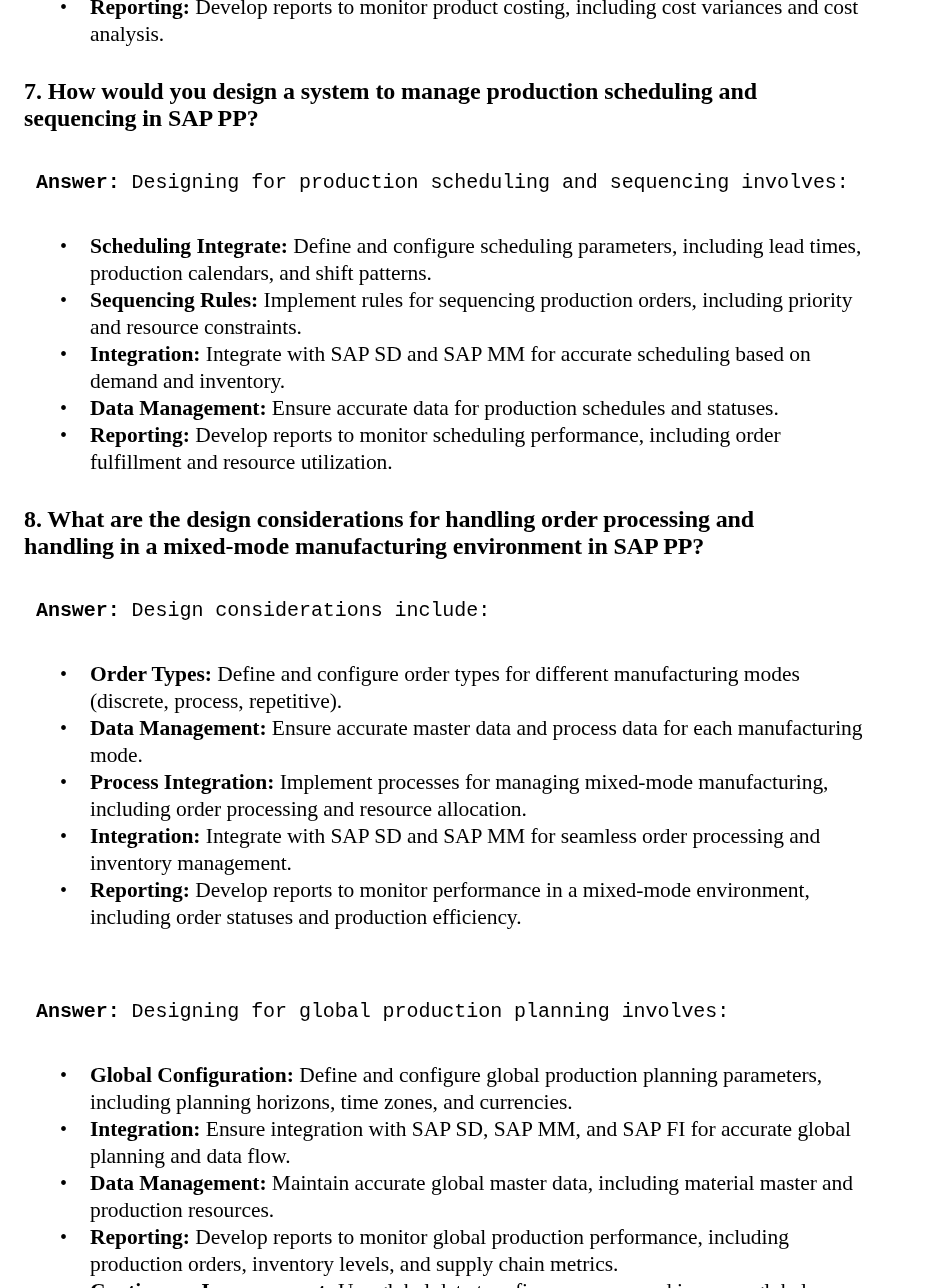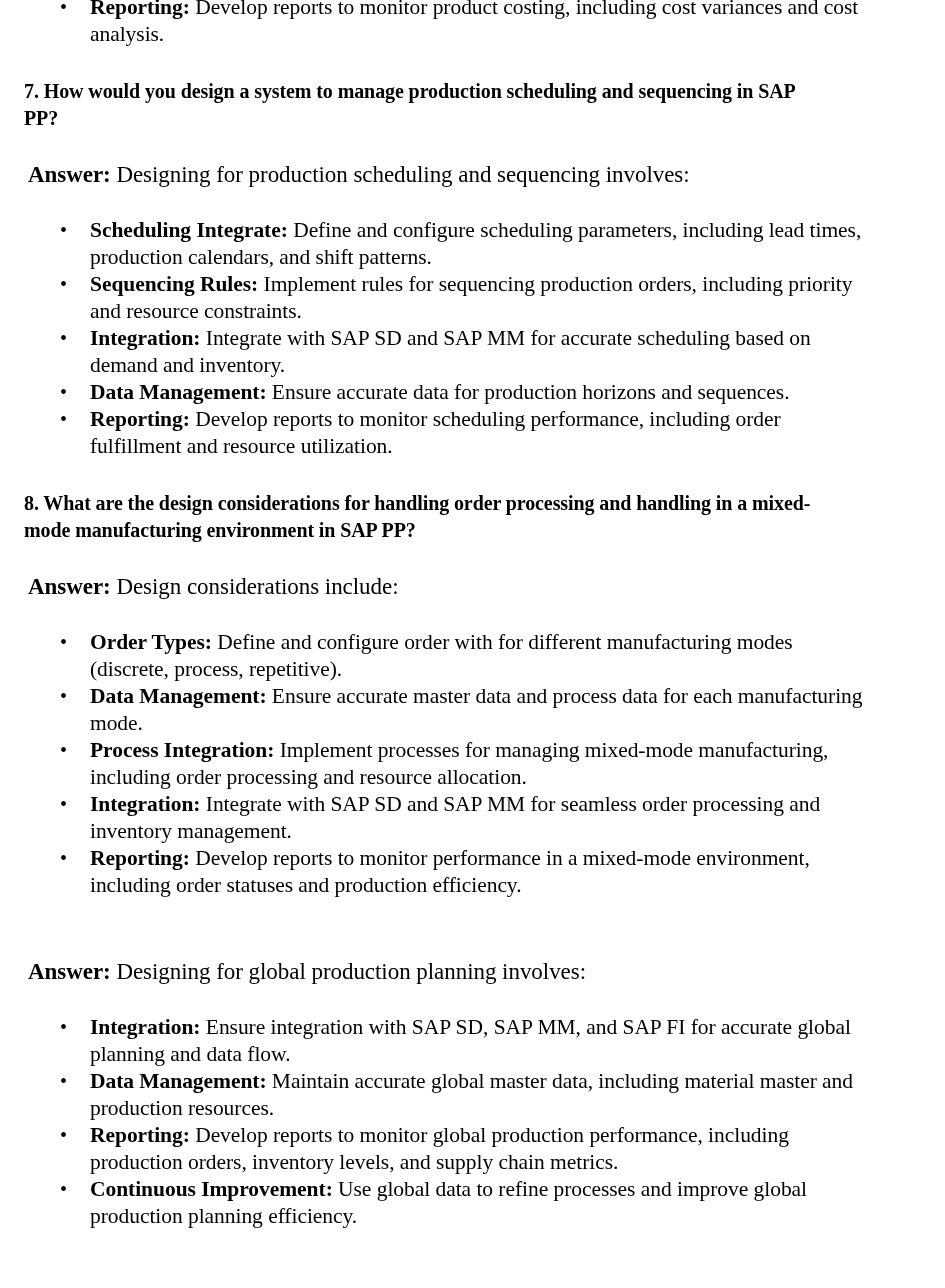--- a/index.html
+++ b/index.html
@@ -22,32 +22,33 @@
     background: #ffffff;
     box-sizing: border-box;
     padding: 0 70px 0 24px;
   }
   .doc-body {
     position: relative;
     top: -6px;
   }
   
   .q-heading {
-    font-size: 20px;
+    font-size: 24px;
     font-weight: bold;
     line-height: 27px;
     margin: 0;
     letter-spacing: -0.1px;
     padding-right: 60px;
   }
   .answer-para {
-    font-size: 23px;
+    font-size: 20px;
     line-height: 27px;
-    margin: 4px;
+    margin: 12px;
     letter-spacing: -0.05px;
+    font-family: Liberation Mono, monospace;
   }
   .answer-para .lead {
     font-weight: bold;
   }
   ul.bullets {
     list-style: none;
     margin: 0;
     padding: 0;
   }
   ul.bullets > li {
@@ -100,38 +101,38 @@
       <li>
         <span class="term">Scheduling Integrate:</span><span> Define and configure scheduling parameters, including lead times, production calendars, and shift patterns.</span>
       </li>
       <li>
         <span class="term">Sequencing Rules:</span><span> Implement rules for sequencing production orders, including priority and resource constraints.</span>
       </li>
       <li>
         <span class="term">Integration:</span><span> Integrate with SAP SD and SAP MM for accurate scheduling based on demand and inventory.</span>
       </li>
       <li>
-        <span class="term">Data Management:</span><span> Ensure accurate data for production horizons and sequences.</span>
+        <span class="term">Data Management:</span><span> Ensure accurate data for production schedules and statuses.</span>
       </li>
       <li>
         <span class="term">Reporting:</span><span> Develop reports to monitor scheduling performance, including order fulfillment and resource utilization.</span>
       </li>
     </ul>
 
     <div class="gap-after-list"></div>
 
     <h2 class="q-heading">8. What are the design considerations for handling order processing and handling in a mixed-mode manufacturing environment in SAP PP?</h2>
     <div class="gap-after-head"></div>
     <p class="answer-para">
       <span class="lead">Answer:</span><span> Design considerations include:</span>
     </p>
     <div class="gap-after-answer"></div>
     <ul class="bullets">
       <li>
-        <span class="term">Order Types:</span><span> Define and configure order with for different manufacturing modes (discrete, process, repetitive).</span>
+        <span class="term">Order Types:</span><span> Define and configure order types for different manufacturing modes (discrete, process, repetitive).</span>
       </li>
       <li>
         <span class="term">Data Management:</span><span> Ensure accurate master data and process data for each manufacturing mode.</span>
       </li>
       <li>
         <span class="term">Process Integration:</span><span> Implement processes for managing mixed-mode manufacturing, including order processing and resource allocation.</span>
       </li>
       <li>
         <span class="term">Integration:</span><span> Integrate with SAP SD and SAP MM for seamless order processing and inventory management.</span>
       </li>
@@ -142,20 +143,23 @@
 
     <div class="gap-after-list"></div>
 
     <div class="gap-after-head"></div>
     <p class="answer-para">
       <span class="lead">Answer:</span><span> Designing for global production planning involves:</span>
     </p>
     <div class="gap-after-answer"></div>
     <ul class="bullets">
       <li>
+        <span class="term">Global Configuration:</span><span> Define and configure global production planning parameters, including planning horizons, time zones, and currencies.</span>
+      </li>
+      <li>
         <span class="term">Integration:</span><span> Ensure integration with SAP SD, SAP MM, and SAP FI for accurate global planning and data flow.</span>
       </li>
       <li>
         <span class="term">Data Management:</span><span> Maintain accurate global master data, including material master and production resources.</span>
       </li>
       <li>
         <span class="term">Reporting:</span><span> Develop reports to monitor global production performance, including production orders, inventory levels, and supply chain metrics.</span>
       </li>
       <li>
         <span class="term">Continuous Improvement:</span><span> Use global data to refine processes and improve global production planning efficiency.</span>

